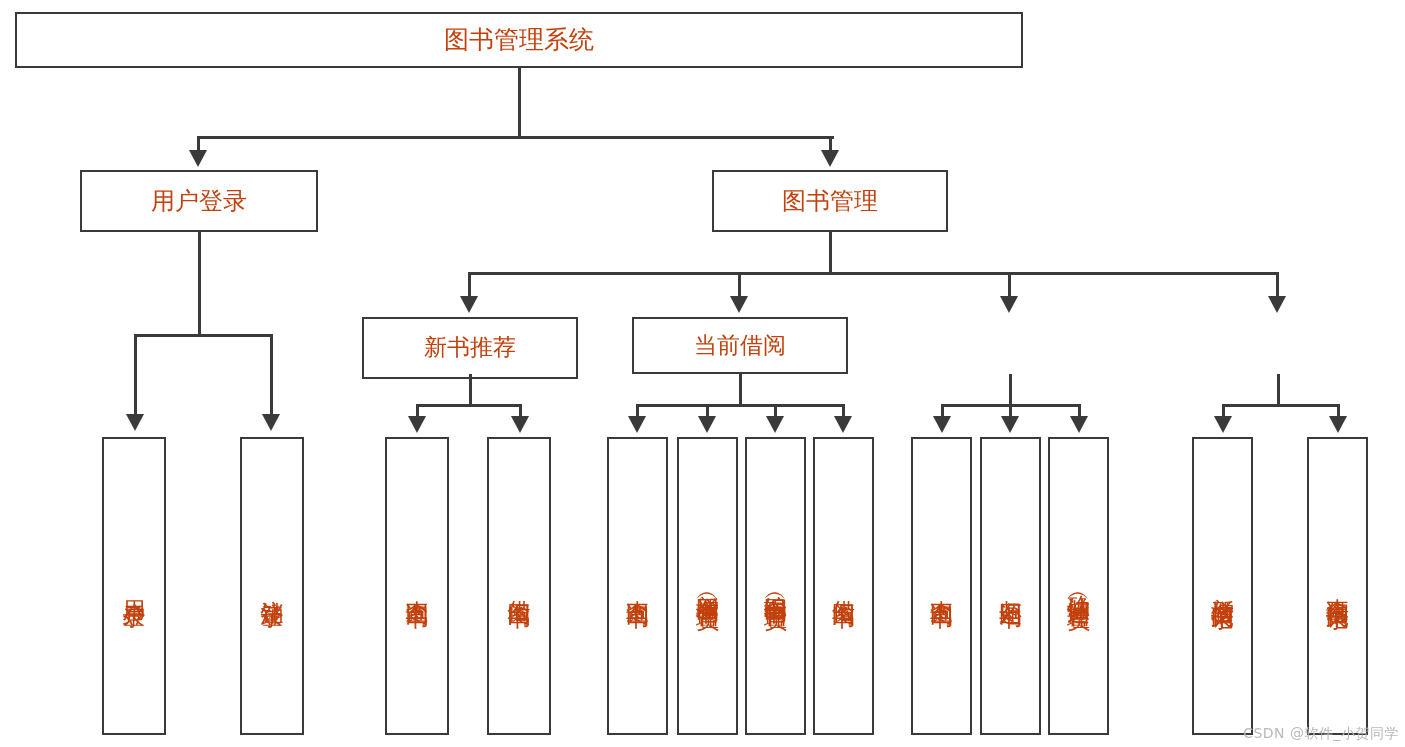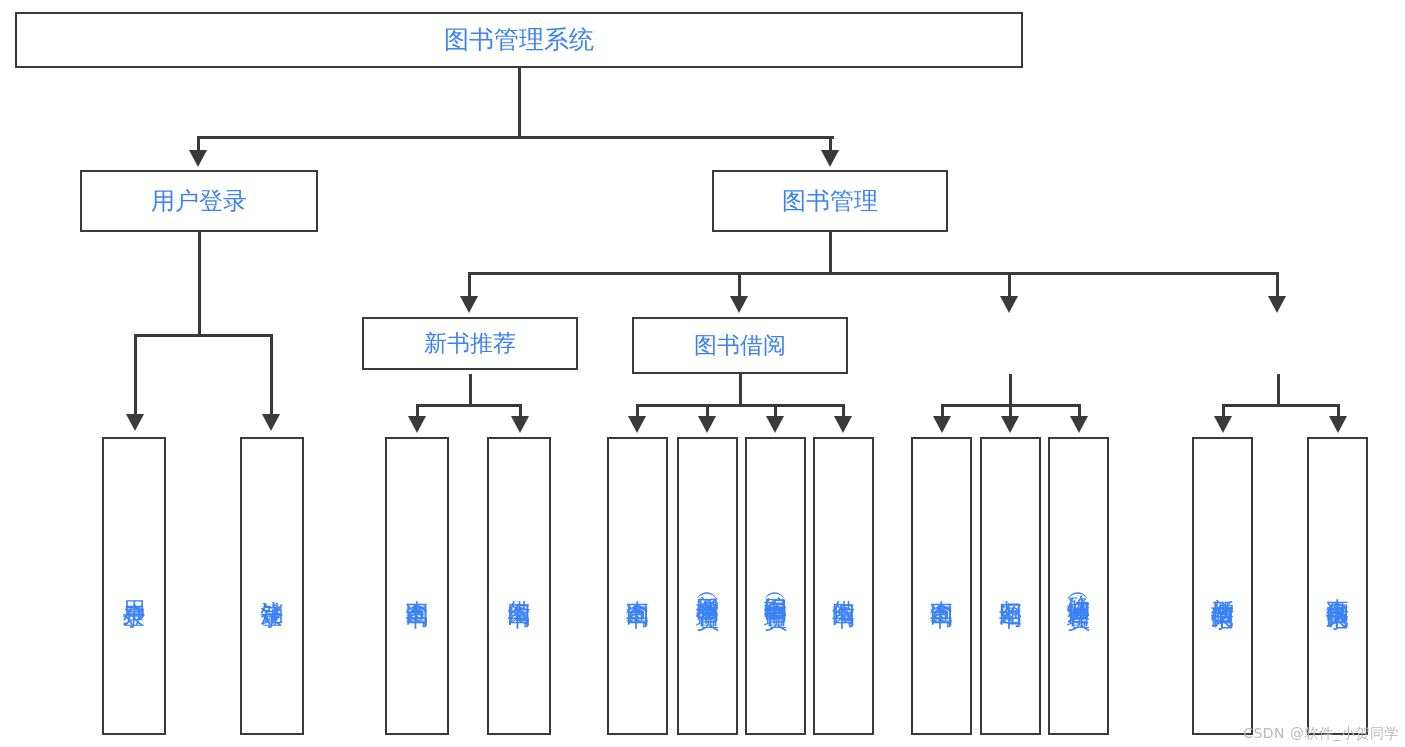--- a/index.html
+++ b/index.html
@@ -20,21 +20,21 @@
   }
   
   .node {
     position: absolute;
     box-sizing: border-box;
     background: #ffffff;
     border: 2.5px solid #3a3a3a;
     display: flex;
     align-items: center;
     justify-content: center;
-    color: #3b82f6;
+    color: #c2410c;
     line-height: 1.18;
     text-align: center;
   }
   .node.root {
     font-size: 25px;
   }
   .node.lvl2 {
     font-size: 24px;
   }
   .node.lvl3 {
@@ -117,25 +117,25 @@
   <div class="hline" style="left:468px; top:272px; width:810px;"></div>
   <div class="vline" style="left:468px; top:272px; height:26px;"></div>
   <div class="arrow" style="left:460px; top:296px;"></div>
   <div class="vline" style="left:738px; top:272px; height:26px;"></div>
   <div class="arrow" style="left:730px; top:296px;"></div>
   <div class="vline" style="left:1008px; top:272px; height:26px;"></div>
   <div class="arrow" style="left:1000px; top:296px;"></div>
   <div class="vline" style="left:1276px; top:272px; height:26px;"></div>
   <div class="arrow" style="left:1268px; top:296px;"></div>
 
-  <div class="node lvl3" style="left:362px; top:317px; width:216px; height:53px;">
+  <div class="node lvl3" style="left:362px; top:317px; width:216px; height:62px;">
     <span>新书推荐</span>
   </div>
   <div class="node lvl3" style="left:632px; top:317px; width:216px; height:57px;">
-    <span>图书借阅</span>
+    <span>当前借阅</span>
   </div>
 
   <div class="vline" style="left:469px; top:374px; height:32px;"></div>
   <div class="hline" style="left:416px; top:404px; width:106px;"></div>
   <div class="vline" style="left:416px; top:404px; height:14px;"></div>
   <div class="arrow" style="left:408px; top:416px;"></div>
   <div class="vline" style="left:519px; top:404px; height:14px;"></div>
   <div class="arrow" style="left:511px; top:416px;"></div>
 
   <div class="vline" style="left:739px; top:374px; height:32px;"></div>

